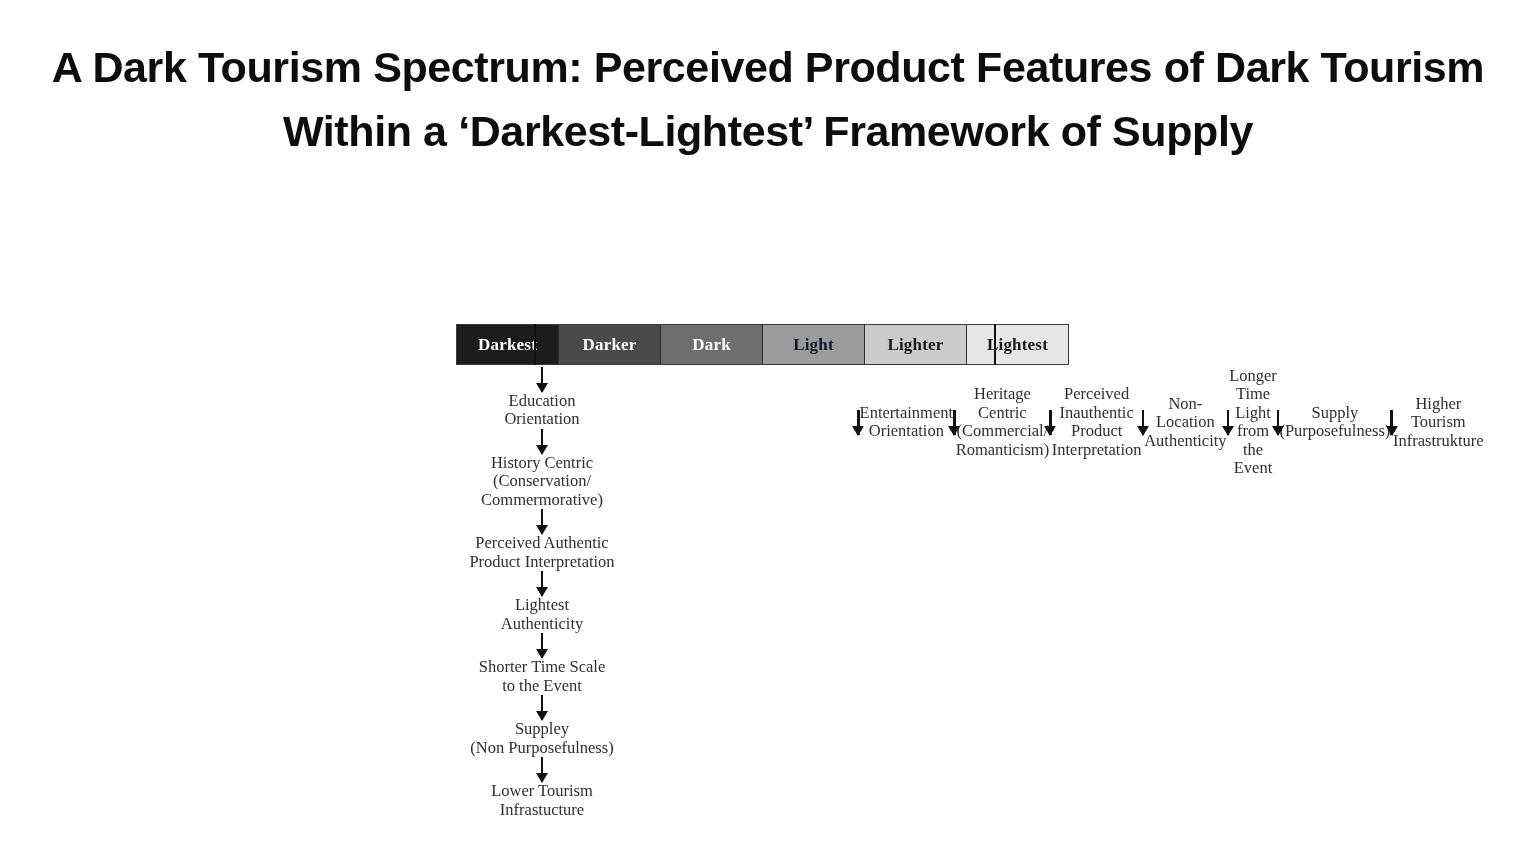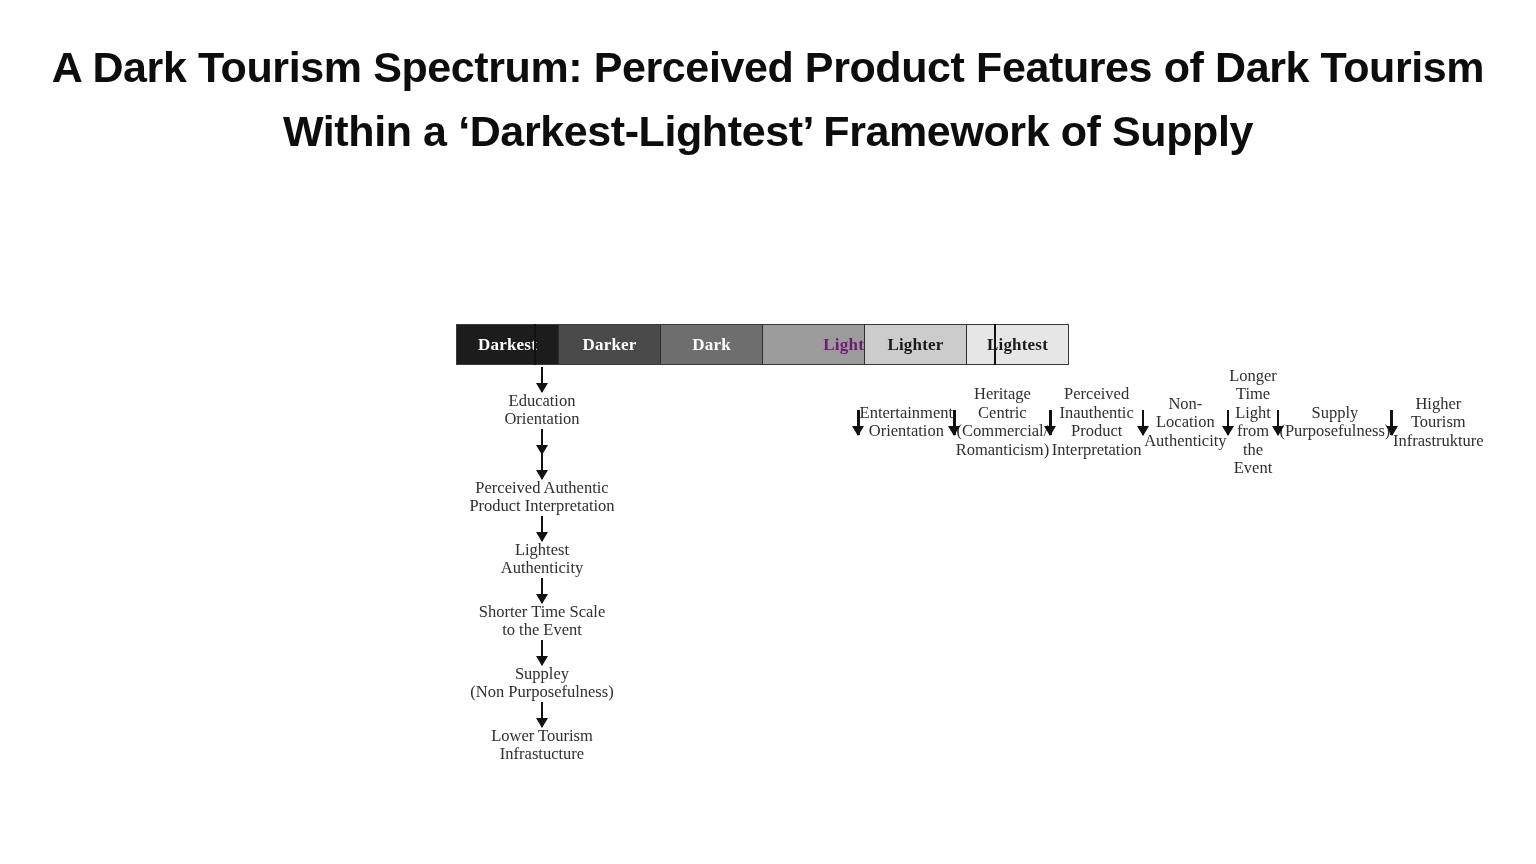--- a/index.html
+++ b/index.html
@@ -128,20 +128,23 @@
         <div class="arrow down" style="height: 25px;">
           <div class="shaft" style="height: 25px;"></div>
           <div class="head"></div>
         </div>
         <div class="node">Education
 Orientation</div>
         <div class="arrow down" style="height: 25px;">
           <div class="shaft" style="height: 25px;"></div>
           <div class="head"></div>
         </div>
+        <div class="node">History Centric
+(Conservation/
+Commermorative)</div>
         <div class="arrow down" style="height: 25px;">
           <div class="shaft" style="height: 25px;"></div>
           <div class="head"></div>
         </div>
         <div class="node">Perceived Authentic
 Product Interpretation</div>
         <div class="arrow down" style="height: 25px;">
           <div class="shaft" style="height: 25px;"></div>
           <div class="head"></div>
         </div>
@@ -219,21 +222,21 @@
   <div id="spectrum-bar">
       <div class="spectrum-seg" style="background: rgb(28, 28, 28); color: rgb(255, 255, 255);">
         <span>Darkest</span>
       </div>
       <div class="spectrum-seg" style="background: rgb(74, 74, 74); color: rgb(255, 255, 255); text-align: center;">
         <span>Darker</span>
       </div>
       <div class="spectrum-seg" style="background: rgb(110, 110, 110); color: rgb(255, 255, 255);">
         <span>Dark</span>
       </div>
-      <div class="spectrum-seg" style="background: rgb(155, 155, 155); color: #701a75; justify-content: flex-end;">
+      <div class="spectrum-seg" style="background: rgb(155, 155, 155); color: #0f172a;">
         <span>Light</span>
       </div>
       <div class="spectrum-seg" style="background: rgb(204, 204, 204); color: rgb(26, 26, 26);">
         <span>Lighter</span>
       </div>
       <div class="spectrum-seg" style="background: rgb(230, 230, 230); color: rgb(26, 26, 26);">
         <span>Lightest</span>
       </div>
     </div>
 

